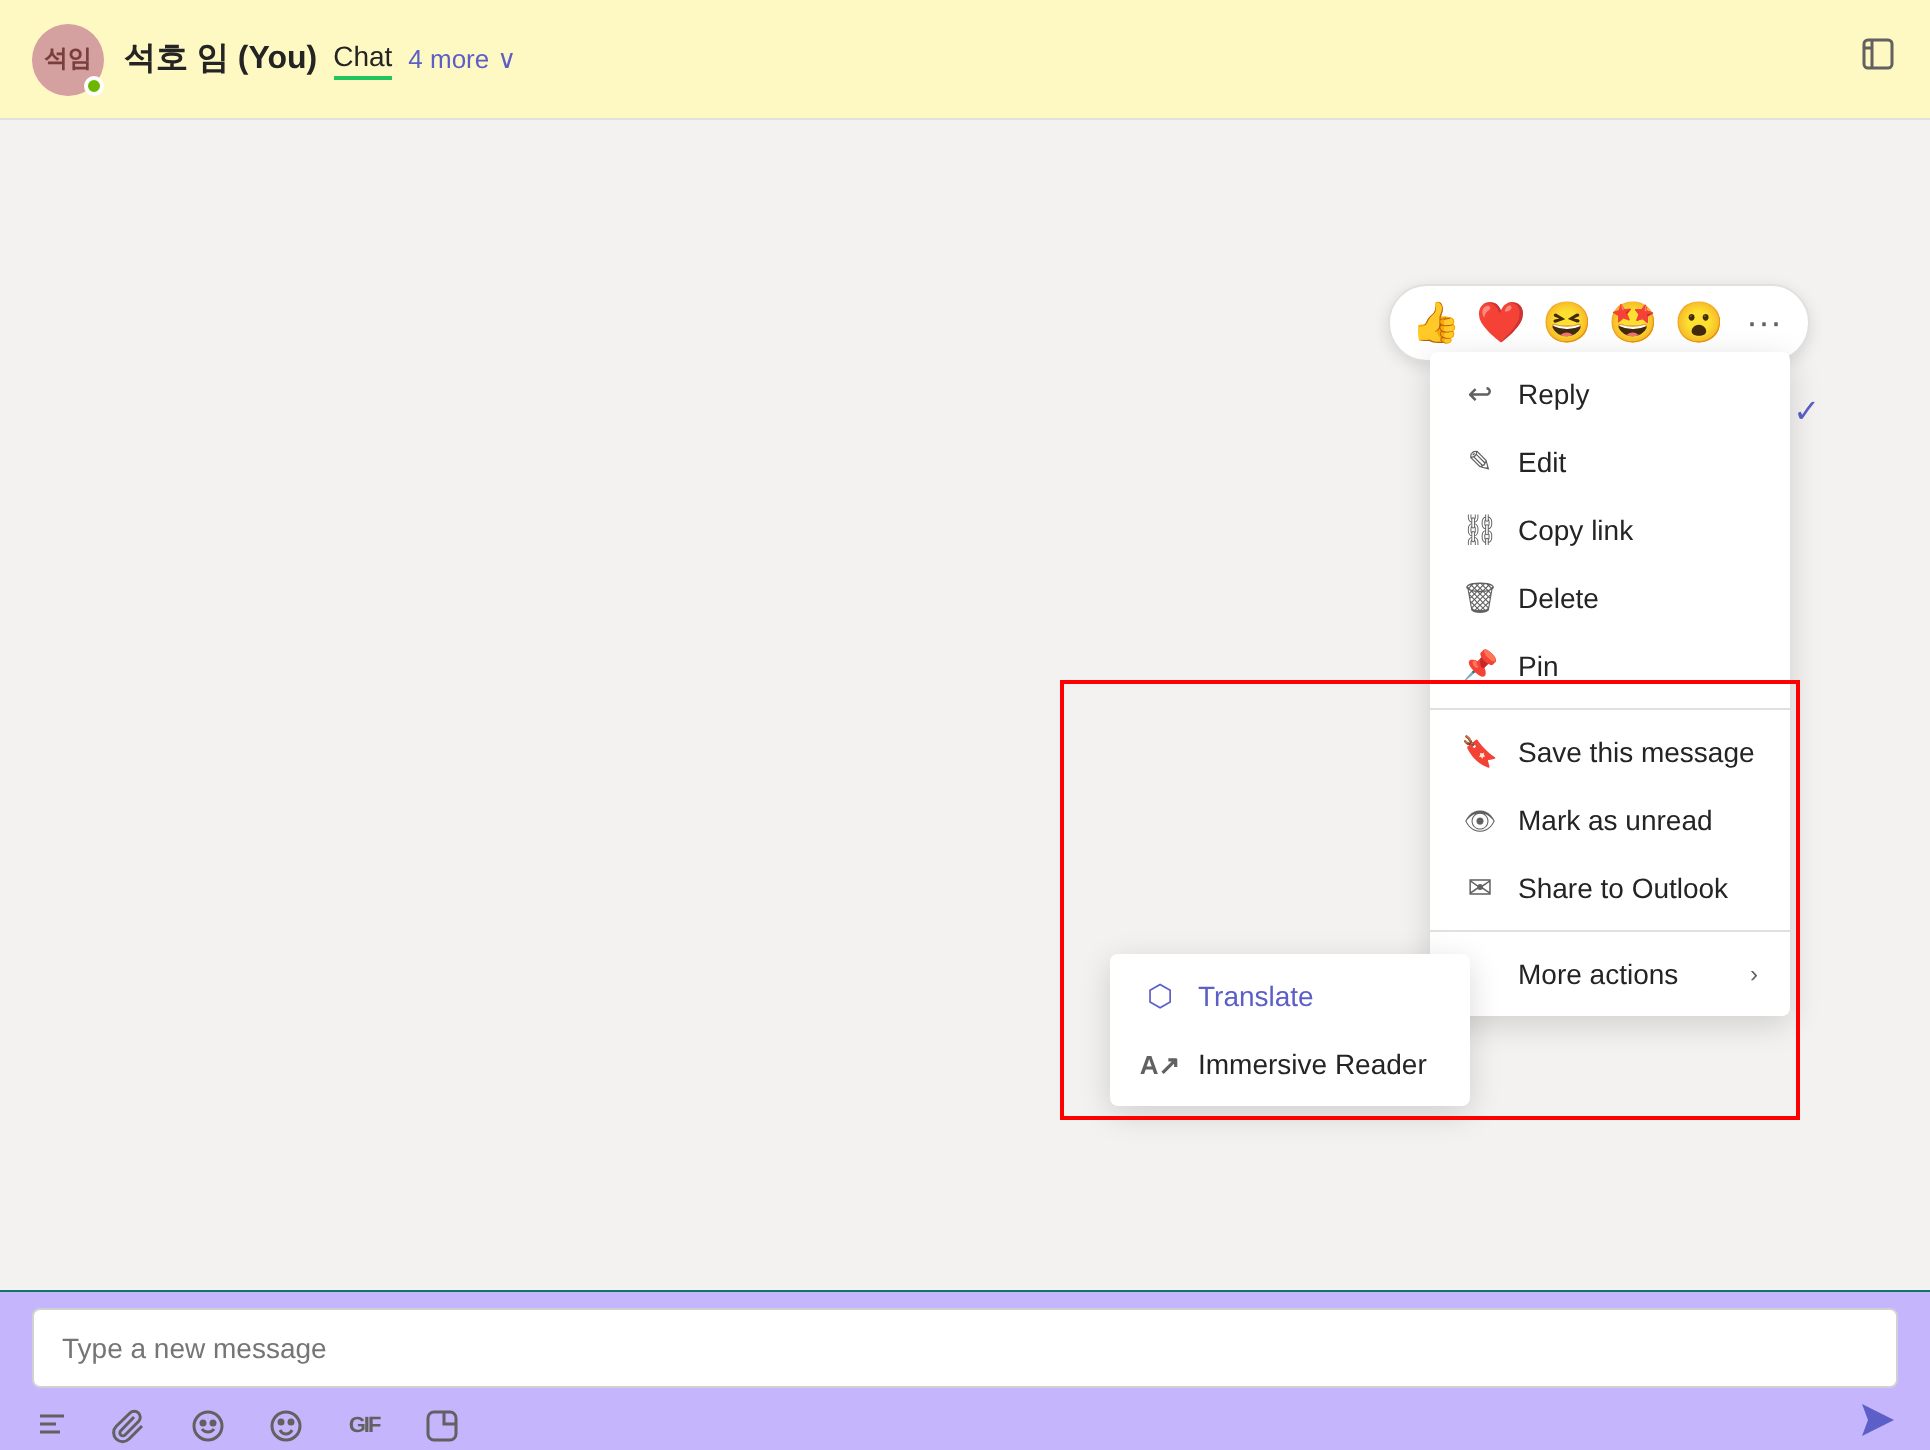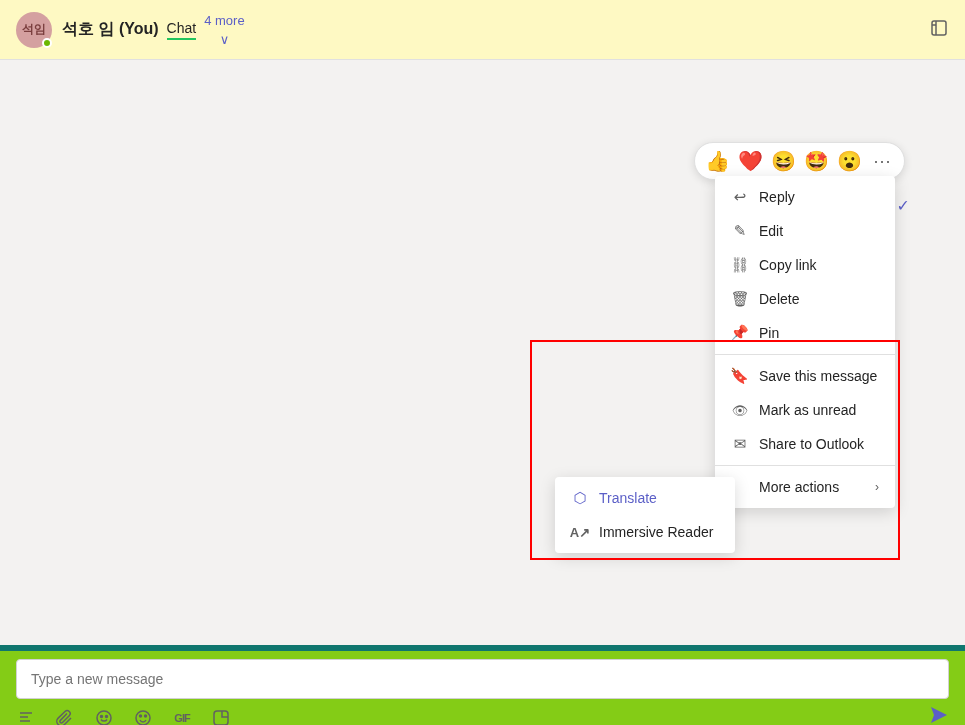--- a/index.html
+++ b/index.html
@@ -60,21 +60,20 @@
       border-bottom: 2px solid #22c55e;
       padding-bottom: 2px;
     }
     .header-more {
       font-size: 13px;
       color: #5b5fc7;
       cursor: pointer;
       display: flex;
       align-items: center;
       gap: 4px;
-      flex-direction: column;
     }
     .header-right {
       margin-left: auto;
     }
     .expand-icon {
       width: 20px;
       height: 20px;
       color: #616161;
       cursor: pointer;
     }
@@ -86,22 +85,22 @@
       height: calc(725px - 60px - 80px);
       position: relative;
     }
 
     
     .bottom-toolbar {
       position: absolute;
       bottom: 0;
       left: 0;
       right: 0;
-      background: #84cc16;
-      border-top: 6px solid #0f766e;
+      background: #c4b5fd;
+      border-top: 1px solid #0f766e;
       padding: 8px 16px;
       height: 80px;
     }
     .message-input {
       background: #fff;
       border: 1px solid #d1d1d1;
       border-radius: 4px;
       padding: 10px 14px;
       font-size: 14px;
       color: #999;

